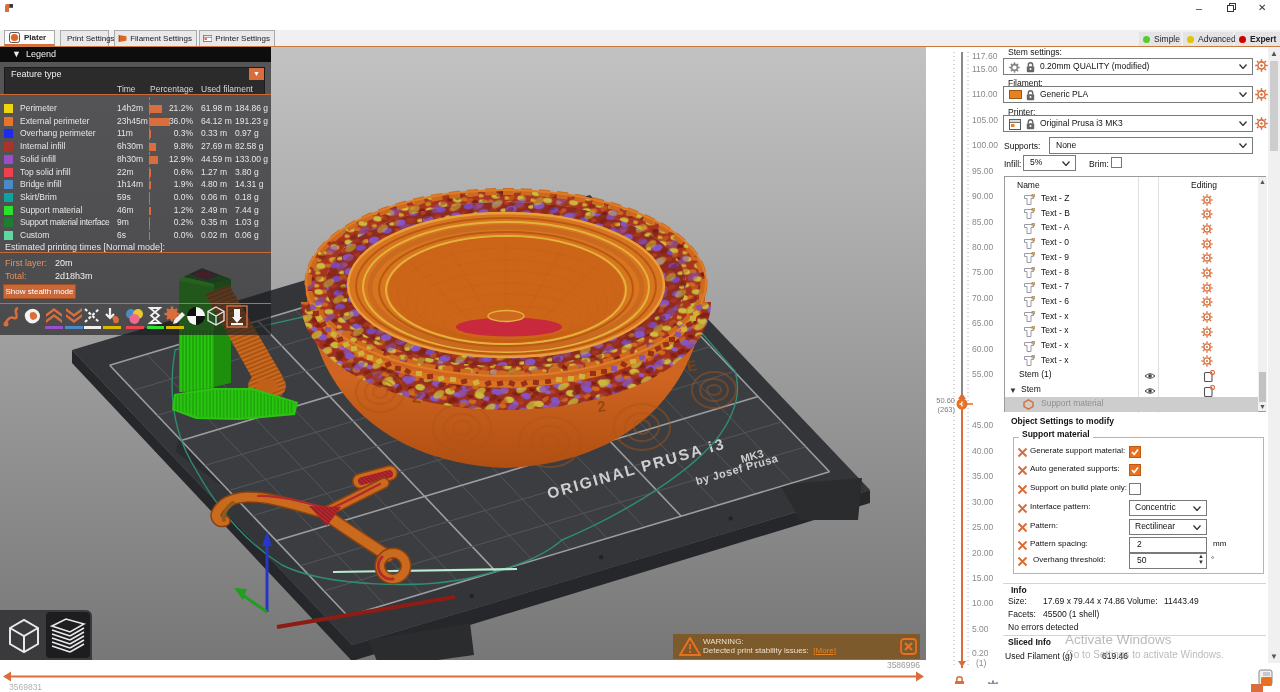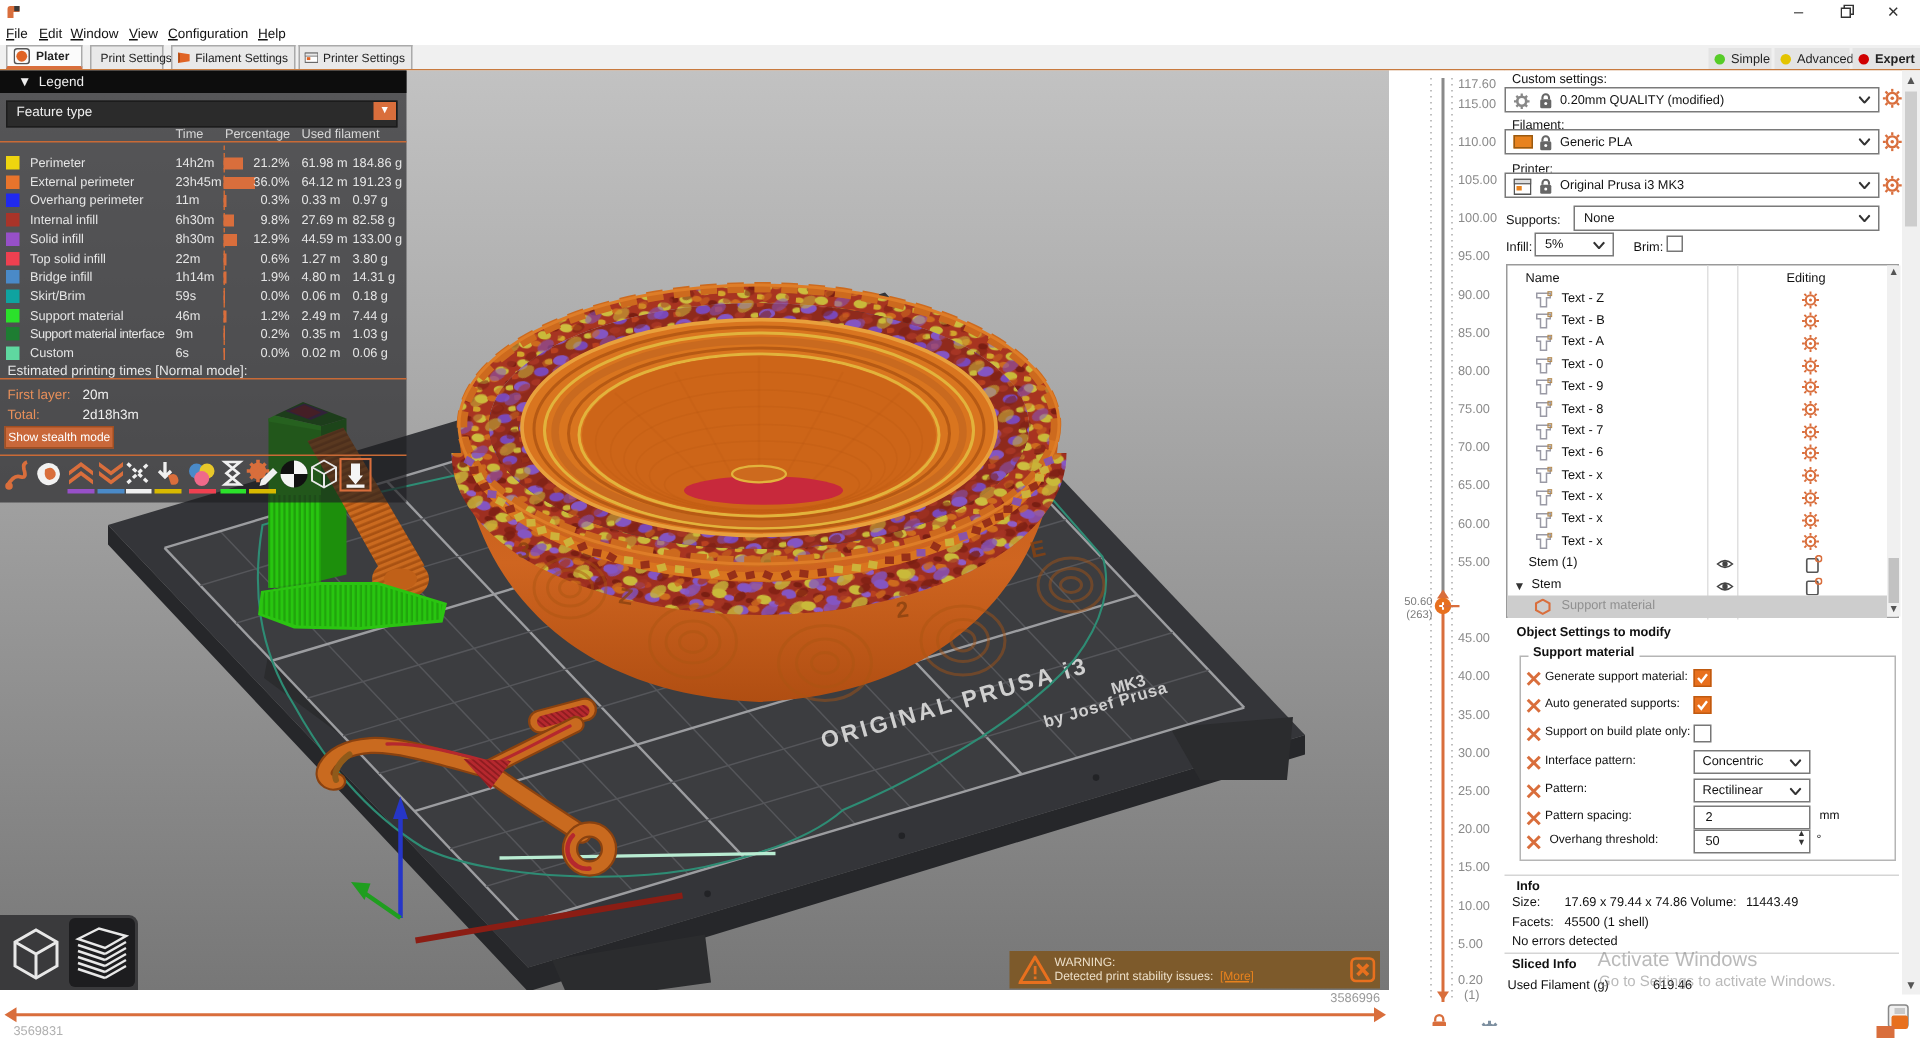--- a/index.html
+++ b/index.html
@@ -14,21 +14,21 @@
   #tabbar { left:0; top:30px; width:1280px; height:17px; background:#f0f0f0; border-bottom:1px solid #c87a3e; }
   .tab { position:absolute; top:0; height:16px; background:#e9e9e9; border:1px solid #aaa; border-bottom:none; font-size:8px; font-weight:bold; color:#222; display:flex; align-items:center; padding:0 4px; white-space:nowrap; }
   .tab.active { background:#fbfbfb; border-bottom:2px solid #d96e3c; }
   .modechip { position:absolute; top:2px; height:14px; background:#e4e4e4; font-size:8.5px; color:#222; display:flex; align-items:center; padding:0 4px; white-space:nowrap; }
   .dot { flex:0 0 7px; width:7px; height:7px; border-radius:50%; margin-right:4px; }
   
   #viewport { left:0; top:47px; width:926px; height:613px; background:linear-gradient(180deg,#c2c2c2 0%, #a9a9a9 35%, #8e8e8e 70%, #777777 100%); overflow:hidden; }
   
   #legend { left:0; top:47px; width:271px; height:288px; background:rgba(30,30,34,0.66); color:#e6e6e6; font-size:9px; }
   #legendhdr { position:absolute; left:0; top:0; width:271px; height:15px; background:#0d0d0d; color:#eee; line-height:15px; padding-left:12px; font-size:9px; }
-  #ftcombo { position:absolute; left:4px; top:20px; width:261px; height:18px; background:#2b2b2b; border:1px solid #1c1c1c; color:#f0f0f0; line-height:13px; padding-left:6px; font-size:9px; }
+  #ftcombo { position:absolute; left:4px; top:20px; width:261px; height:28px; background:#2b2b2b; border:1px solid #1c1c1c; color:#f0f0f0; line-height:13px; padding-left:6px; font-size:9px; }
   #ftbtn { position:absolute; right:0; top:0; width:15px; height:12px; background:#d96e3c; color:#fff; font-size:7px; text-align:center; line-height:12px; }
   .lrow { position:absolute; left:0; width:271px; height:12px; font-size:8.5px; }
   .sw { position:absolute; left:4px; top:1px; width:9px; height:9px; }
   .lname { position:absolute; left:20px; top:0; }
   .ltime { position:absolute; left:117px; top:0; }
   .lbar { position:absolute; left:149px; top:2px; height:8px; background:#d96e3c; }
   .lpct { position:absolute; left:158px; width:35px; top:0; text-align:right; }
   .lm { position:absolute; left:201px; top:0; }
   .lg { position:absolute; left:235px; top:0; }
   
@@ -48,28 +48,20 @@
         <rect x="5.5" y="1" width="3.5" height="3.5" fill="#3a3a3a"></rect>
       </svg>
     <span class="abs" style="left:1196px;top:2px;font-size:11px;color:#333">–</span>
     <svg class="abs" style="left:1227px;top:3px" width="9" height="9" viewBox="0 0 9 9">
         <rect x="2.5" y="0.5" width="6" height="6" fill="none" stroke="#333"></rect>
         <rect x="0.5" y="2.5" width="6" height="6" fill="#fff" stroke="#333"></rect>
       </svg>
     <span class="abs" style="left:1258px;top:2px;font-size:10px;color:#333">✕</span>
   </div>
 
-  <div class="abs" id="menubar">
-    <span class="menuitem" style="left:4px"><u>F</u>ile</span>
-    <span class="menuitem" style="left:26px"><u>E</u>dit</span>
-    <span class="menuitem" style="left:47px"><u>W</u>indow</span>
-    <span class="menuitem" style="left:86px"><u>V</u>iew</span>
-    <span class="menuitem" style="left:112px"><u>C</u>onfiguration</span>
-    <span class="menuitem" style="left:172px"><u>H</u>elp</span>
-  </div>
 
   <div class="abs" id="tabbar">
     <div class="tab active" style="left:4px;width:51px">
       <svg width="11" height="11" viewBox="0 0 11 11" style="margin-right:4px">
           <rect x="0.5" y="0.5" width="10" height="10" rx="2" fill="#f8f8f8" stroke="#555"></rect>
           <circle cx="5.5" cy="5.5" r="3.6" fill="#e06425"></circle>
         </svg>Plater</div>
     <div class="tab" style="left:60px;width:49px;padding-left:3px">
       <svg width="11" height="11" viewBox="0 0 11 11" style="margin-right:3px">
           <circle cx="5.5" cy="5.5" r="3" fill="none" stroke="#777" stroke-width="2"></circle>
@@ -626,21 +618,21 @@
             <line x1="0" y1="-6.5" x2="0" y2="6.5"></line>
             <line x1="-6.5" y1="0" x2="6.5" y2="0"></line>
             <line x1="-4.6" y1="-4.6" x2="4.6" y2="4.6"></line>
             <line x1="4.6" y1="-4.6" x2="-4.6" y2="4.6"></line>
           </g>
         </g>
     </svg>
   </div>
 
   <div class="abs" id="sidebar">
-    <div class="abs" style="left:5px;top:0px">Custom settings:</div>
+    <div class="abs" style="left:5px;top:0px">Stem settings:</div>
     <div class="combo" style="left:0px;top:10.6px;width:250px">
       <svg class="abs" style="left:5px;top:3px" width="11" height="11" viewBox="0 0 11 11">
           <circle cx="5.5" cy="5.5" r="3" fill="none" stroke="#888" stroke-width="1.8"></circle>
           <g stroke="#888" stroke-width="1.5">
             <line x1="5.5" y1="0.3" x2="5.5" y2="2"></line>
             <line x1="5.5" y1="9" x2="5.5" y2="10.7"></line>
             <line x1="0.3" y1="5.5" x2="2" y2="5.5"></line>
             <line x1="9" y1="5.5" x2="10.7" y2="5.5"></line>
             <line x1="1.9" y1="1.9" x2="3.1" y2="3.1"></line>
             <line x1="7.9" y1="7.9" x2="9.1" y2="9.1"></line>

